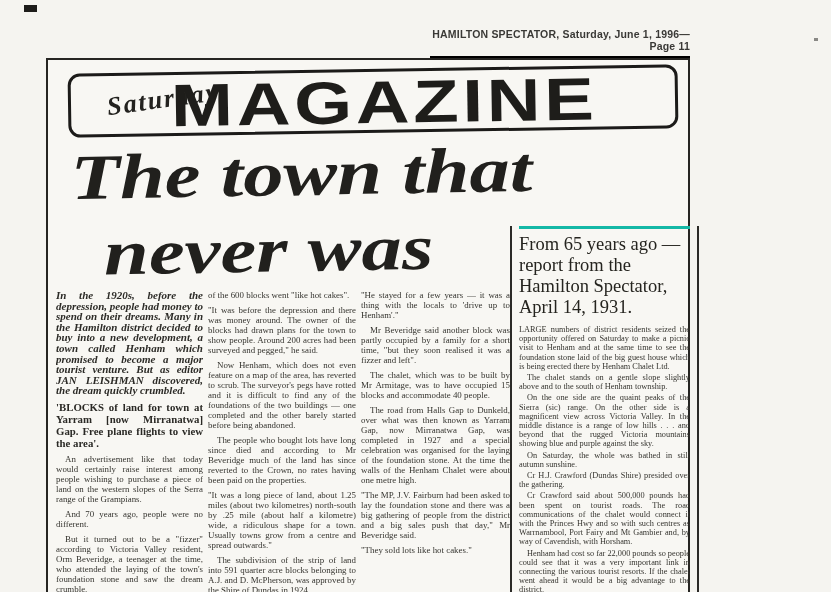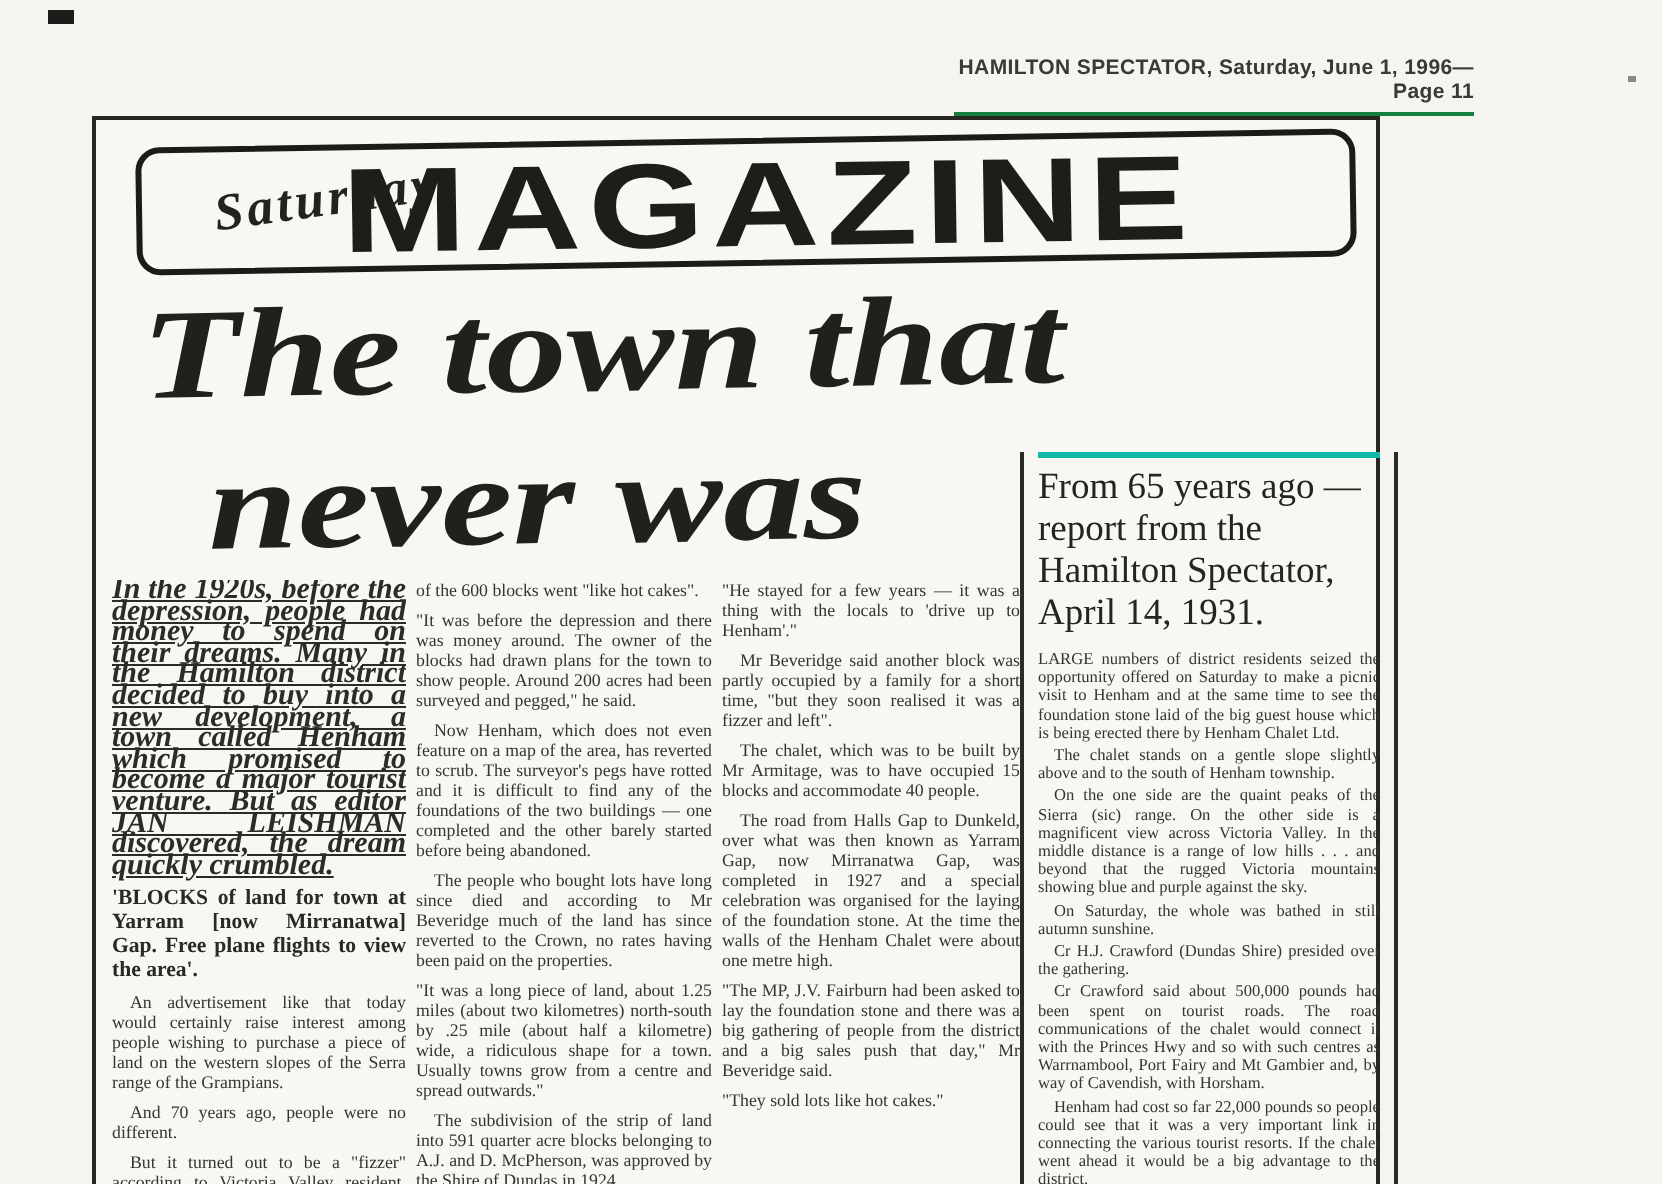--- a/index.html
+++ b/index.html
@@ -17,23 +17,22 @@
   }
   .speck { position:absolute; background:#1d1c1a; }
   .speck1 { left:24px; top:5px; width:13px; height:7px; }
   .speck2 { left:814px; top:38px; width:4px; height:3px; opacity:.5; }
 
   .masthead {
     position:absolute; top:28px; left:430px; width:260px;
     font-family:"Liberation Sans", sans-serif;
     font-weight:bold; font-size:10.5px; letter-spacing:.2px;
     text-align:right; color:#3a3936;
-    border-bottom:2px solid #15803d;
+    border-bottom:2px solid #000000;
     padding-bottom:4px;
-    margin-left:47px;
   }
 
   .frame {
     position:absolute; left:46px; top:58px; width:644px; height:534px;
     border:2px solid #262522; border-bottom:none;
     background:#f8f7f3;
   }
   .right-rule {
     position:absolute; left:697px; top:226px; width:2px; height:366px;
     background:#2b2a27;
@@ -75,23 +74,22 @@
   .col-3 { left:313px; top:230px; width:149px; height:304px; }
   .col-4 {
     left:462px; top:166px; width:180px; height:368px;
     border-left:2px solid #2b2a27; padding-left:7px;
   }
 
   .para { font-size:8.9px; line-height:10px; margin-bottom:5px; color:#35342f; }
   .para.normal { text-indent:9px; }
   .para.flush  { text-indent:0; }
   .para.intro  {
-    font-style:italic; font-weight:bold; font-size:15px; line-height:10.6px;
+    font-style:italic; font-weight:bold; font-size:11px; line-height:10.6px;
     color:#2c2b27;
-    text-decoration:underline;
   }
   .para.lede   { font-weight:bold; font-size:10.8px; line-height:12px; color:#2a2925; }
 
   .col-4 .para { font-size:8.3px; line-height:9.2px; margin-bottom:2px; text-indent:8px; }
   .col-4 .para.flush { text-indent:0; }
 
   .sidebar-heading {
     border-top:3px solid #14b8a6;
     padding-top:5px; margin-bottom:7px;
     font-family:"Liberation Serif", serif;

